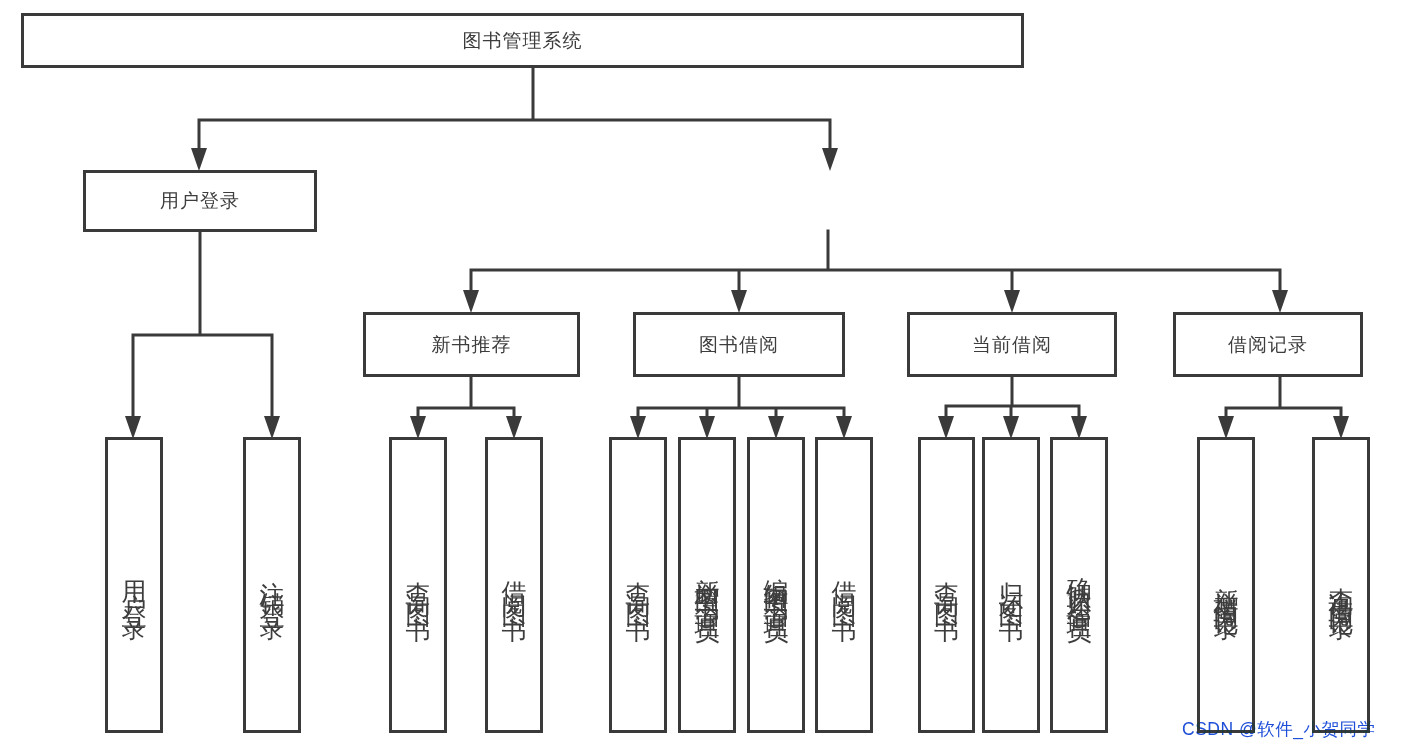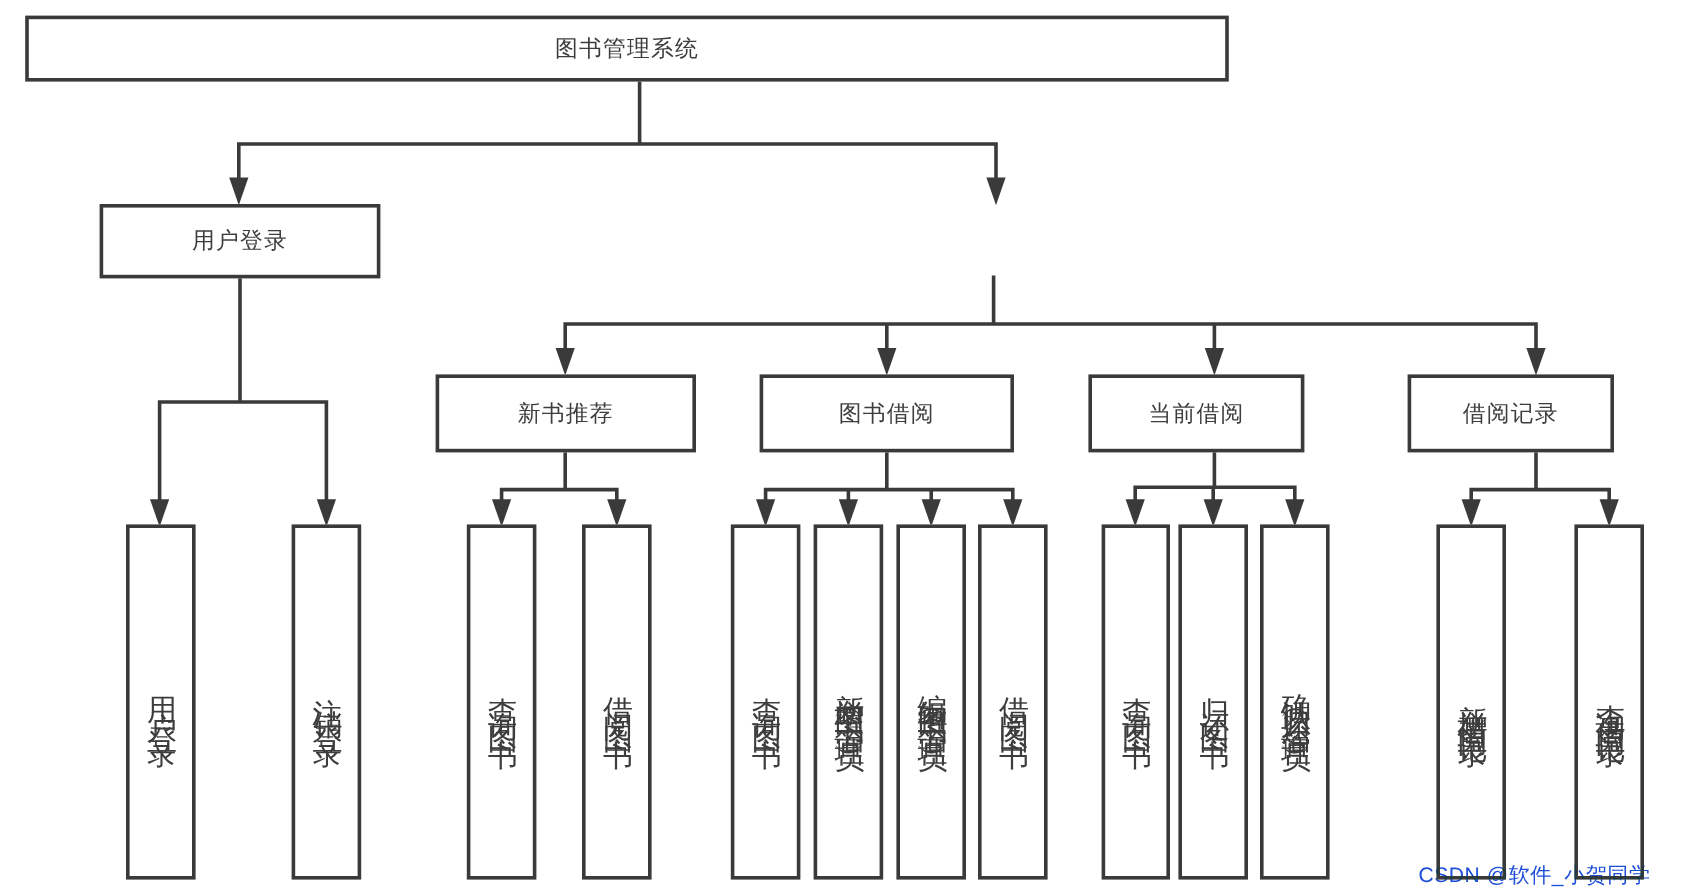--- a/index.html
+++ b/index.html
@@ -12,22 +12,22 @@
     position:absolute;box-sizing:border-box;border:3px solid #3a3a3a;
     background:#ffffff;display:flex;align-items:center;justify-content:center;
   }
   .hlabel{font-size:19px;letter-spacing:1px;white-space:nowrap;}
   .root{left:21px;top:13px;width:1003px;height:55px;}
   .n-userlogin{left:83px;top:170px;width:234px;height:62px;}
   .n-bookmgmt{left:712px;top:170px;width:233px;height:63px;}
   .l3{top:312px;height:65px;}
   .n-newbook{left:363px;width:217px;}
   .n-borrowing{left:633px;width:212px;}
-  .n-current{left:907px;width:180px;}
-  .n-records{left:1173px;width:172px;}
+  .n-current{left:907px;width:210px;}
+  .n-records{left:1173px;width:190px;}
   .vbox{top:437px;width:58px;height:296px;position:absolute;}
   .vlabel{
     writing-mode:vertical-rl;text-orientation:mixed;
     font-size:25px;line-height:1;letter-spacing:12px;white-space:nowrap;
   }
   .vlabel.tight{letter-spacing:6px;}
   .watermark{
     position:absolute;left:1182px;top:717px;font-size:17.5px;
     color:#1d4ed8;letter-spacing:0.5px;white-space:nowrap;
     mix-blend-mode:darken;z-index:5;

